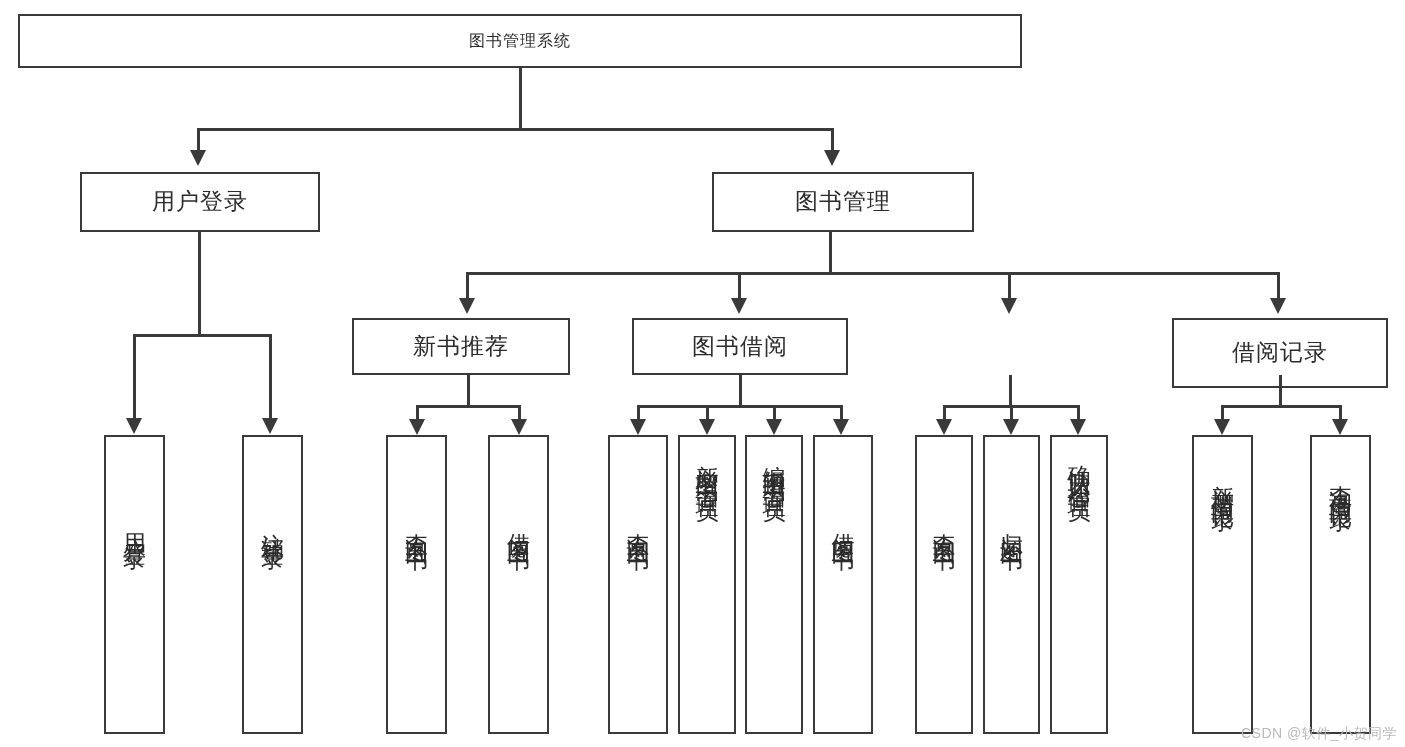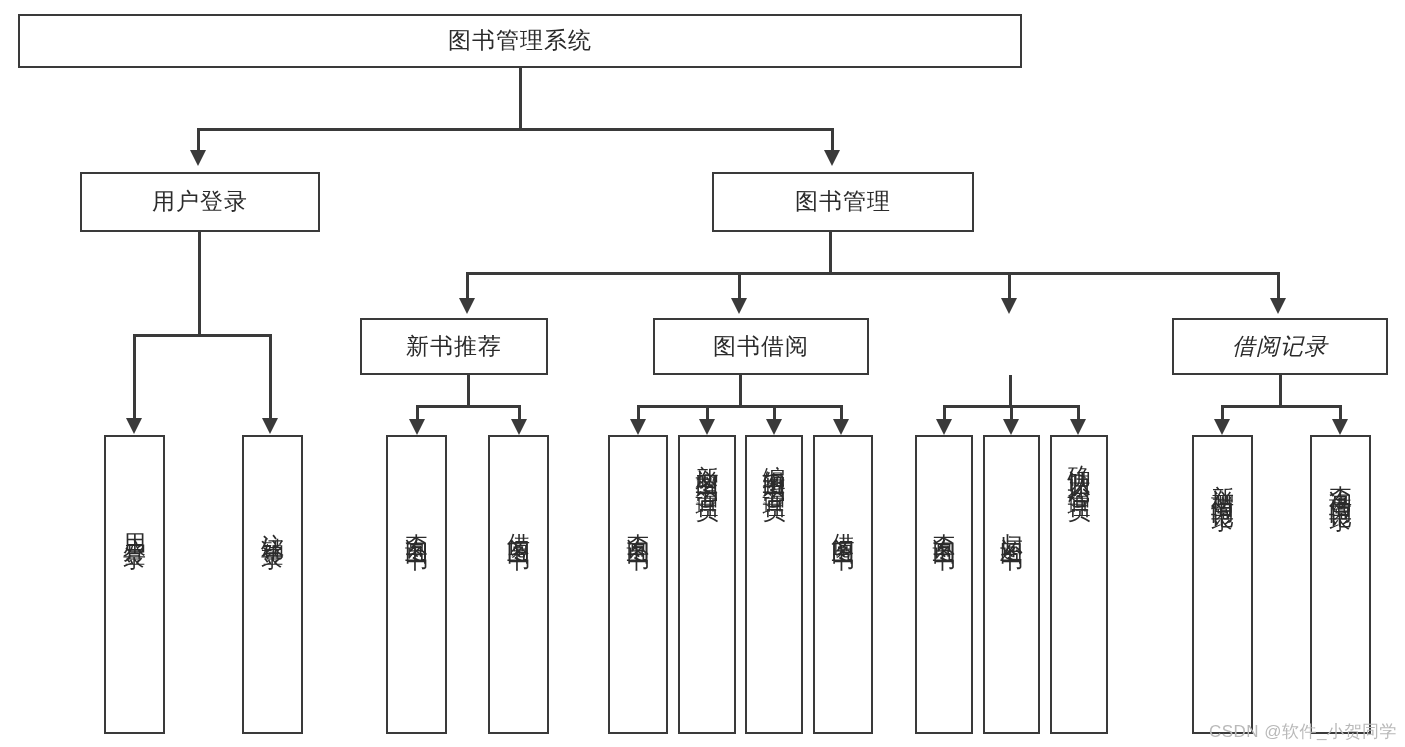--- a/index.html
+++ b/index.html
@@ -28,21 +28,21 @@
     display:block;
     line-height:1.18;
     text-align:center;
     white-space:pre-line;
   }
   
   .h-node .lbl{
     writing-mode:horizontal-tb;
     font-size:23px;
   }
-  .root .lbl{font-size:23px;}
+  .root .lbl{font-size:16px;}
   
   .v-node{
     align-items:flex-start;
     justify-content:center;
     padding-top:0px;
   }
   .v-node .lbl{
     writing-mode:vertical-rl;
     text-orientation:upright;
     font-size:23px;
@@ -61,21 +61,21 @@
     width:0;height:0;
     border-left:8px solid transparent;
     border-right:8px solid transparent;
     border-top:16px solid #3a3a3a;
   }
 
   
   #watermark{
     position:absolute;
     right:8px;bottom:4px;
-    font-size:17px;
+    font-size:14px;
     color:#b9b9b9;
     letter-spacing:0.5px;
     white-space:nowrap;
     pointer-events:none;
   }
 </style>
 </head>
 <body>
 
 <div id="canvas">
@@ -113,27 +113,27 @@
   <div class="ln hline" style="left:466px;top:272px;width:813px;"></div>
   <div class="ln vline" style="left:466px;top:272px;height:26px;"></div>
   <div class="arrow" style="left:459px;top:298px;"></div>
   <div class="ln vline" style="left:738px;top:272px;height:26px;"></div>
   <div class="arrow" style="left:731px;top:298px;"></div>
   <div class="ln vline" style="left:1008px;top:272px;height:26px;"></div>
   <div class="arrow" style="left:1001px;top:298px;"></div>
   <div class="ln vline" style="left:1277px;top:272px;height:26px;"></div>
   <div class="arrow" style="left:1270px;top:298px;"></div>
 
-  <div class="node h-node" style="left:360px;top:318px;width:188px;height:57px;">
+  <div class="node h-node" style="left:352px;top:318px;width:218px;height:57px;">
     <span class="lbl">新书推荐</span>
   </div>
-  <div class="node h-node" style="left:632px;top:318px;width:216px;height:57px;margin-left:21px;">
+  <div class="node h-node" style="left:632px;top:318px;width:216px;height:57px;">
     <span class="lbl">图书借阅</span>
   </div>
-  <div class="node h-node" style="left:1172px;top:318px;width:216px;height:57px;font-style:italic;">
+  <div class="node h-node" style="left:1172px;top:318px;width:216px;height:70px;">
     <span class="lbl">借阅记录</span>
   </div>
 
   <div class="ln vline" style="left:467px;top:375px;height:32px;"></div>
   <div class="ln hline" style="left:416px;top:405px;width:105px;"></div>
   <div class="ln vline" style="left:416px;top:405px;height:14px;"></div>
   <div class="arrow" style="left:409px;top:419px;"></div>
   <div class="ln vline" style="left:518px;top:405px;height:14px;"></div>
   <div class="arrow" style="left:511px;top:419px;"></div>
 

